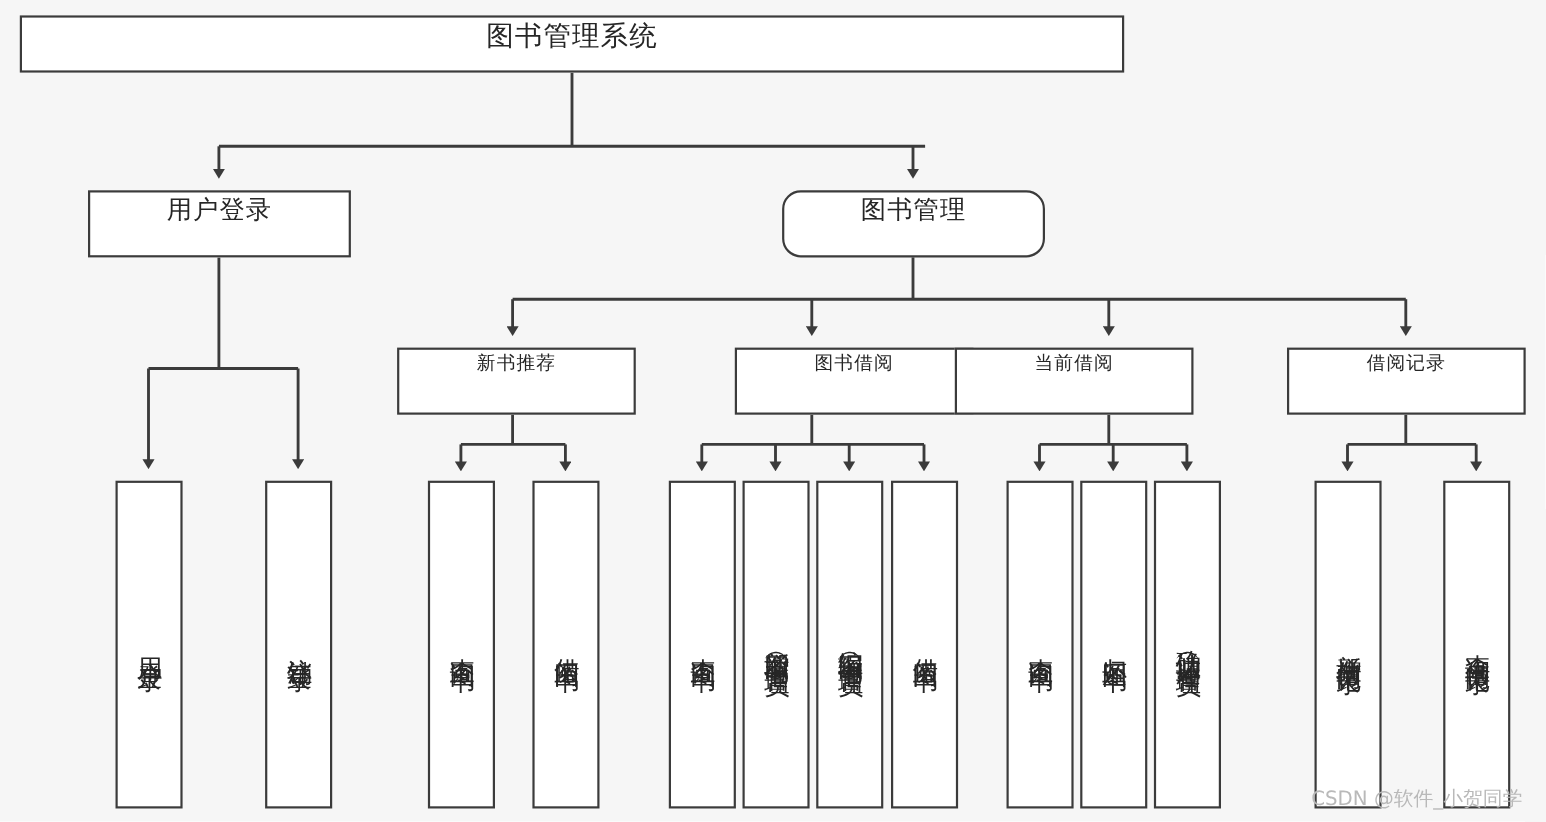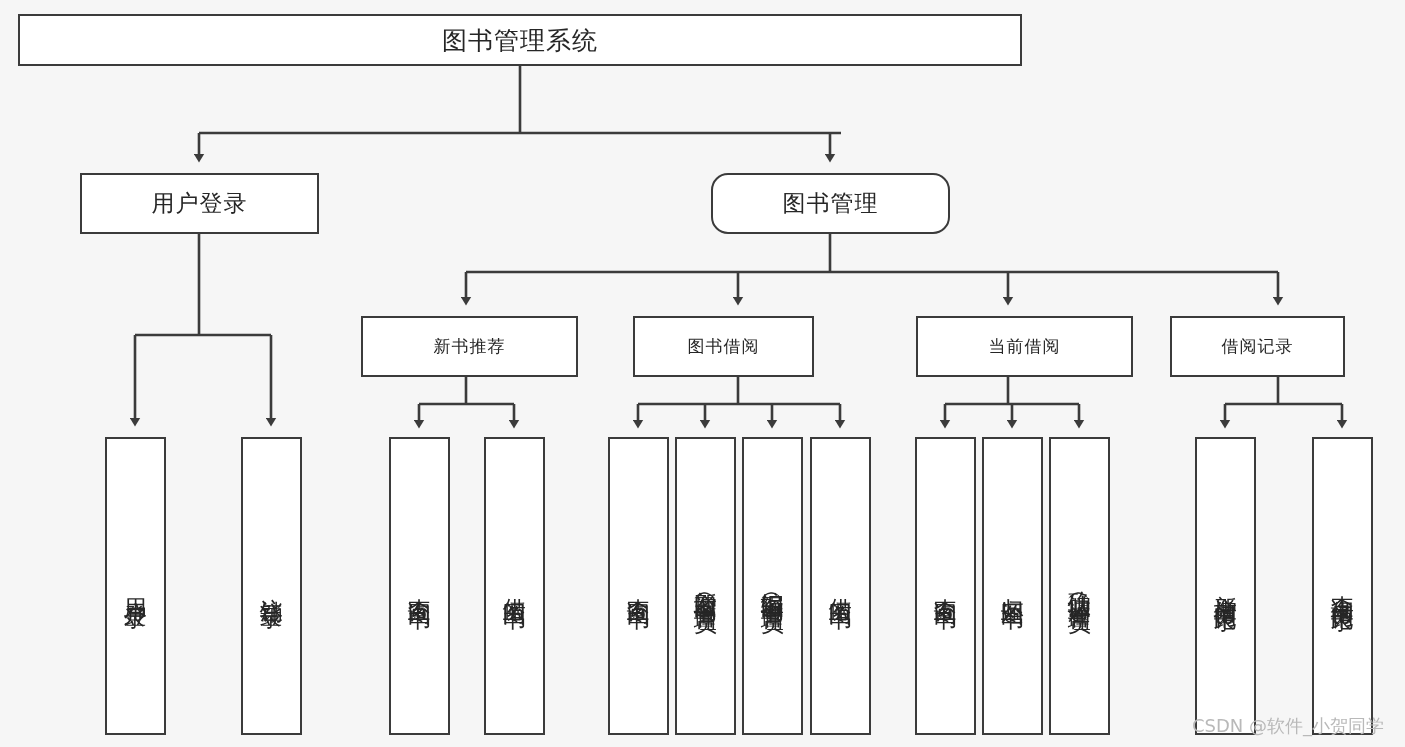--- a/index.html
+++ b/index.html
@@ -23,21 +23,20 @@
     width: 1405px;
     height: 747px;
     pointer-events: none;
   }
   .node {
     position: absolute;
     box-sizing: border-box;
     background: #ffffff;
     border: 2.5px solid #3b3b3b;
     display: flex;
-    align-items: center;
     justify-content: center;
     color: #262626;
     z-index: 2;
   }
   .node.level0 {
     font-size: 25px;
     letter-spacing: 1px;
   }
   .node.level1 {
     font-size: 23px;
@@ -139,29 +138,29 @@
   </div>
 
   <div class="node level1" style="left:711px; top:173px; width:239px; height:61px;border-radius:17px;">
     <span class="htext">图书管理</span>
   </div>
 
   <div class="node level2" style="left:361px; top:316px; width:217px; height:61px;">
     <span class="htext">新书推荐</span>
   </div>
 
-  <div class="node level2" style="left:633px; top:316px; width:181px; height:61px;">
+  <div class="node level2" style="left:668px; top:316px; width:217px; height:61px;">
     <span class="htext">图书借阅</span>
   </div>
 
-  <div class="node level2" style="left:916px; top:316px; width:217px; height:61px;">
+  <div class="node level2" style="left:868px; top:316px; width:217px; height:61px;">
     <span class="htext">当前借阅</span>
   </div>
 
-  <div class="node level2" style="left:1170px; top:316px; width:175px; height:61px;">
+  <div class="node level2" style="left:1170px; top:316px; width:217px; height:61px;">
     <span class="htext">借阅记录</span>
   </div>
 
   <div class="node leaf" style="left:105px; top:437px; width:61px; height:298px;">
     <span class="vtext">用户登录</span>
   </div>
 
   <div class="node leaf" style="left:241px; top:437px; width:61px; height:298px;">
     <span class="vtext">注销登录</span>
   </div>

